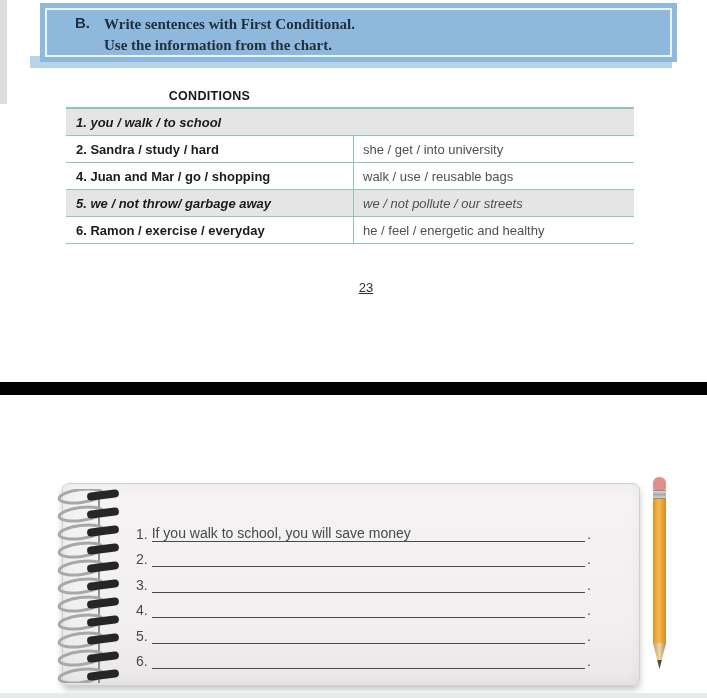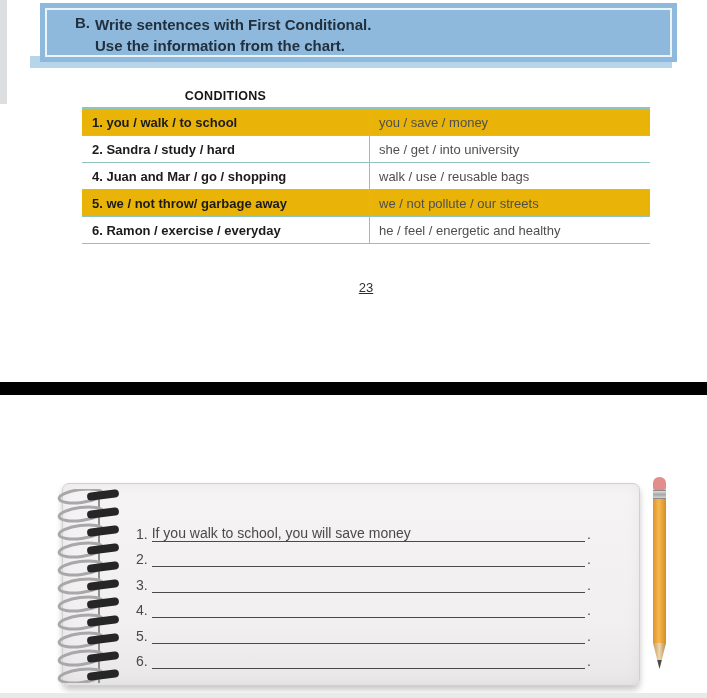--- a/index.html
+++ b/index.html
@@ -33,44 +33,44 @@
     height:100%;
     border:2px solid #eaf5fa;
     display:flex;
     align-items:center;
   }
   .instruction-label {
     font-weight:bold; font-size:15px; color:#20303f;
     margin-left:28px; align-self:flex-start; margin-top:4px;
   }
   .instruction-text {
-    margin-left:5px; margin-top:4px; align-self:flex-start;
-    font-weight:bold; font-size:15px; color:#20303f; line-height:1.4;
+    margin-left:14px; margin-top:4px; align-self:flex-start;
+    font-weight:bold; font-size:15px; color:#20303f; line-height:1.4;font-family:Liberation Serif, serif;
   }
 
   
   .chart {
-    position:absolute; left:82px; top:84px; width:568px;
+    position:absolute; left:66px; top:84px; width:568px;
   }
   .chart-headers {
     display:grid; grid-template-columns:287px 281px;
     height:23px; align-items:center;
   }
   .chart-headers div {
     text-align:center; font-weight:bold; font-size:12.5px;
     letter-spacing:0.3px; color:#161616;
   }
   .chart-body { border-top:2px solid #8ec4ba; }
   .chart-row {
     display:grid; grid-template-columns:287px 281px;
     height:26px; align-items:center;
     border-bottom:1px solid #8ec4ba;
     box-sizing:content-box;
   }
-  .chart-row.teal { background:#eab308; }
+  .chart-row.teal { background:#e5e5e5;font-style:italic; }
   .cell-condition {
     padding-left:10px; font-weight:bold; font-size:13px; color:#1b1b1b;
     white-space:nowrap;
   }
   .cell-result {
     padding-left:9px; font-size:13px; color:#4f4f4f;
     border-left:1px solid #8ec4ba; height:100%;
     display:flex; align-items:center; white-space:nowrap;
   }
 
@@ -161,21 +161,20 @@
   </div>
 </div>
 
 <div class="chart">
   <div class="chart-headers">
     <div>CONDITIONS</div>
   </div>
   <div class="chart-body">
     <div class="chart-row teal">
       <div class="cell-condition">1. you / walk / to school</div>
-      <div class="cell-result">you / save / money</div>
     </div>
     <div class="chart-row">
       <div class="cell-condition">2. Sandra / study / hard</div>
       <div class="cell-result">she / get / into university</div>
     </div>
     <div class="chart-row">
       <div class="cell-condition">4. Juan and Mar / go / shopping</div>
       <div class="cell-result">walk / use / reusable bags</div>
     </div>
     <div class="chart-row teal">

